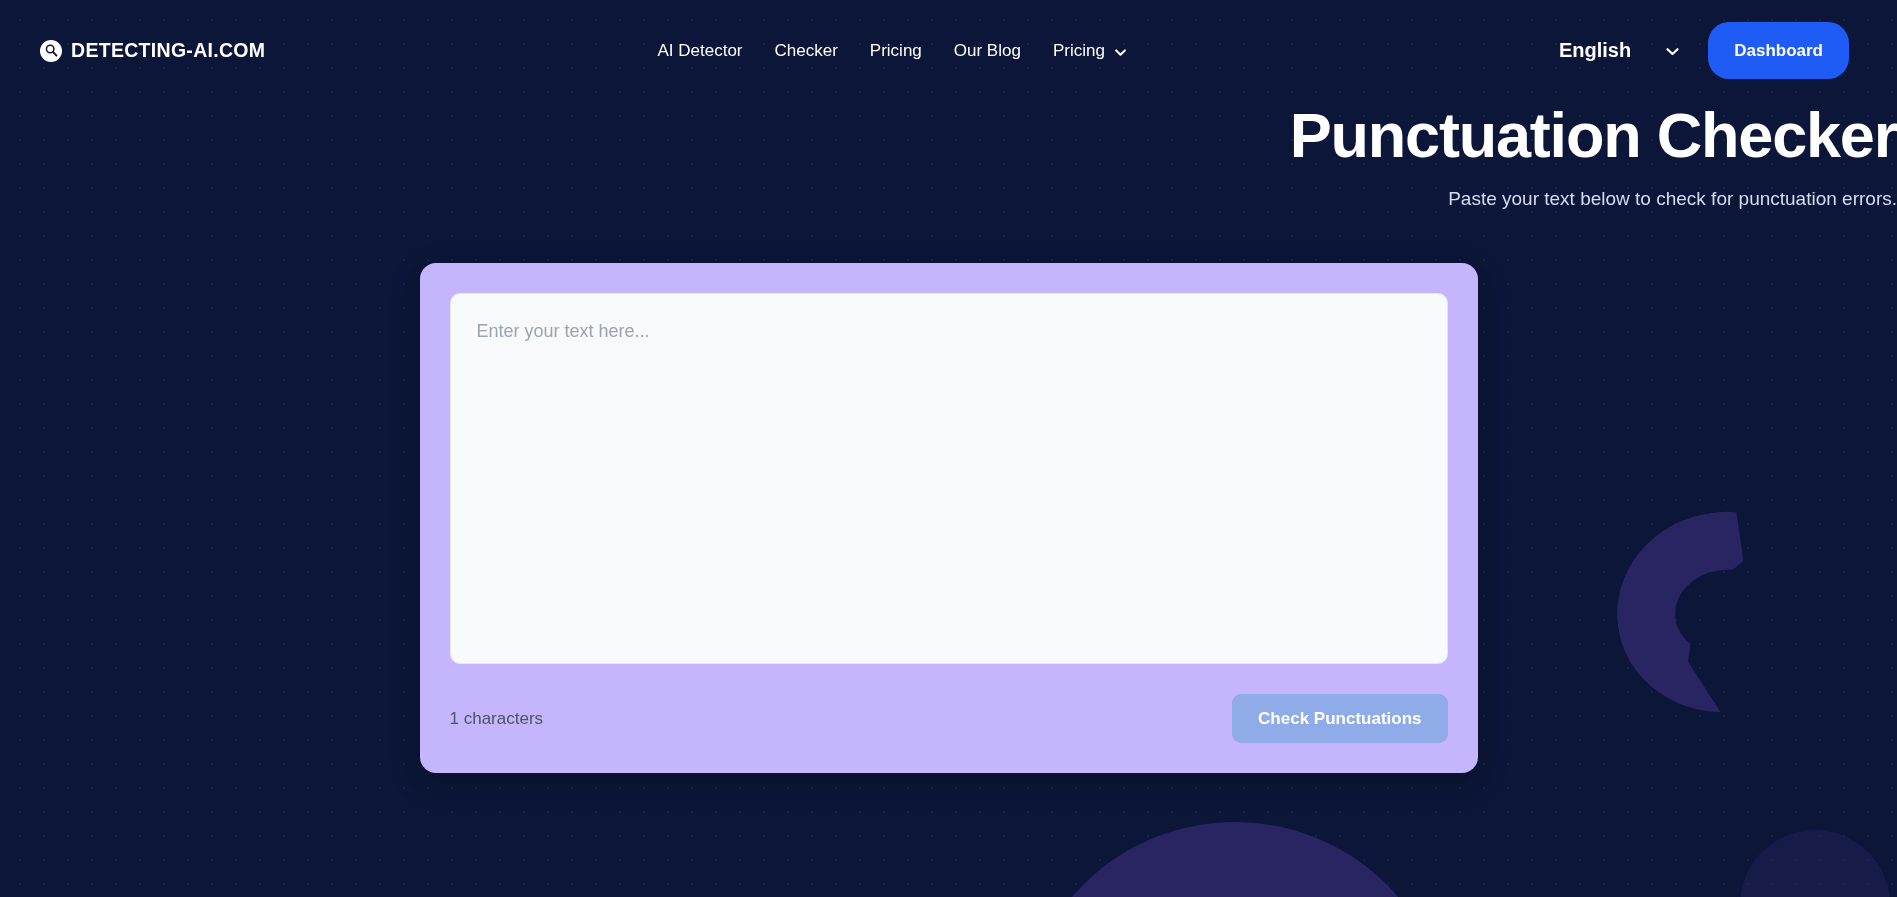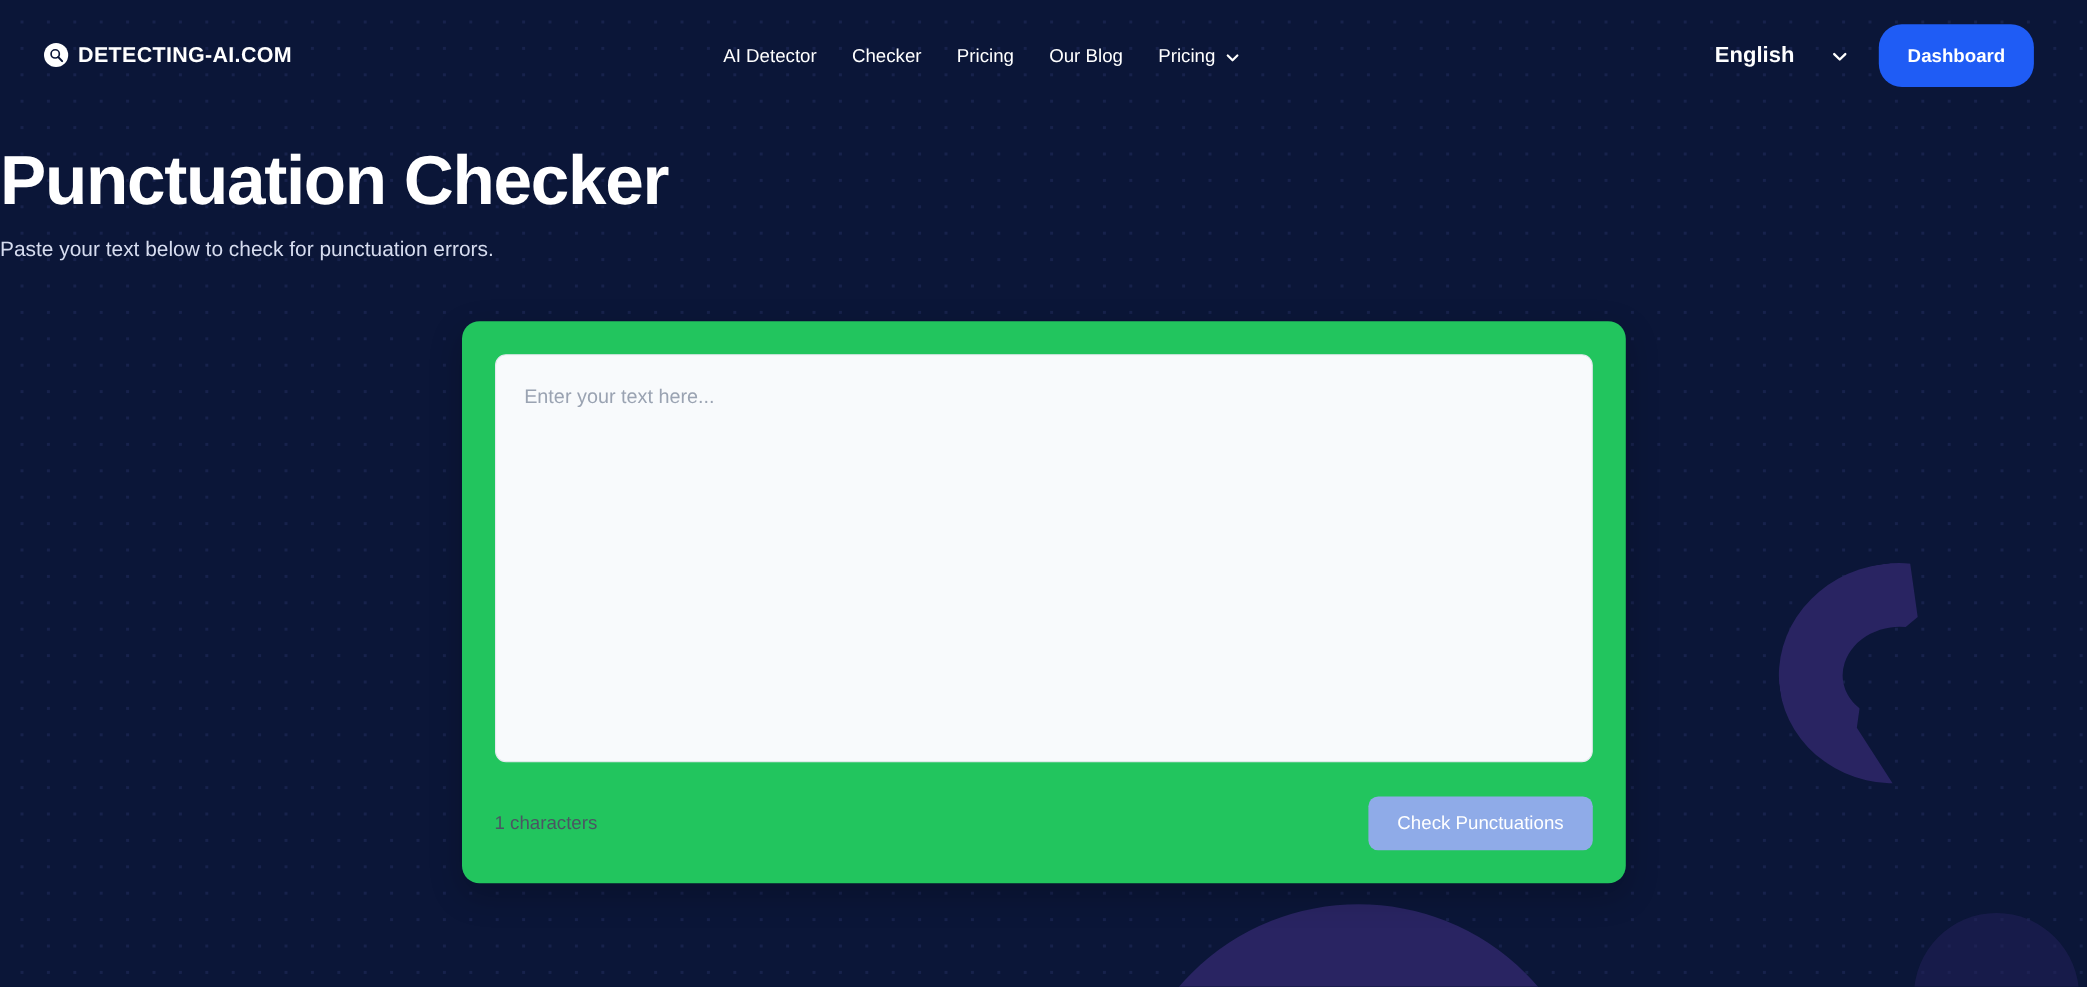--- a/index.html
+++ b/index.html
@@ -53,21 +53,21 @@
   
   .header {
     position:relative;
     z-index:5;
     height:101px;
     display:flex;
     align-items:center;
     padding:0 48px 0 40px;
   }
   .logo {
-    display:flex; gap:9px;
+    display:flex; align-items:center; gap:9px;
     cursor:pointer;
     flex:0 0 auto;
   }
   .logo-mark {
     width:22px; height:22px;
     background:#ffffff;
     border-radius:50%;
     display:flex; align-items:center; justify-content:center;
     flex:0 0 auto;
   }
@@ -131,22 +131,21 @@
     height:57px;
     cursor:pointer;
     font-family:"Liberation Sans", sans-serif;
     white-space:nowrap;
   }
 
   
   .hero {
     position:relative;
     z-index:3;
-    text-align:left;
-    margin-top:29px;
+    text-align:right;
   }
   .hero-title {
     color:#ffffff;
     font-size:63px;
     font-weight:700;
     letter-spacing:-1.2px;
     line-height:1.08;
   }
   .hero-sub {
     color:#d6dcef;
@@ -154,21 +153,21 @@
     font-weight:400;
     margin-top:19px;
   }
 
   
   .card {
     position:relative;
     z-index:4;
     width:1058px;
     margin:53px auto 0;
-    background:#22c55e;
+    background:#c4b5fd;
     border-radius:16px;
     padding:30px;
     box-shadow:0 10px 30px rgba(0,0,0,.22);
   }
   .textarea {
     width:100%;
     height:371px;
     background:#f8fafc;
     border:1px solid #e6e9f0;
     border-radius:10px;
@@ -188,21 +187,21 @@
     margin-top:26px;
   }
   .char-count {
     color:#4b5563;
     font-size:17px;
   }
   .check-btn {
     background:#8fabe8;
     color:#ffffff;
     font-size:17px;
-    font-weight:400;
+    font-weight:700;
     border:none;
     border-radius:9px;
     height:49px;
     padding:0 26px;
     cursor:not-allowed;
     font-family:"Liberation Sans", sans-serif;
     white-space:nowrap;
   }
 </style>
 </head>

